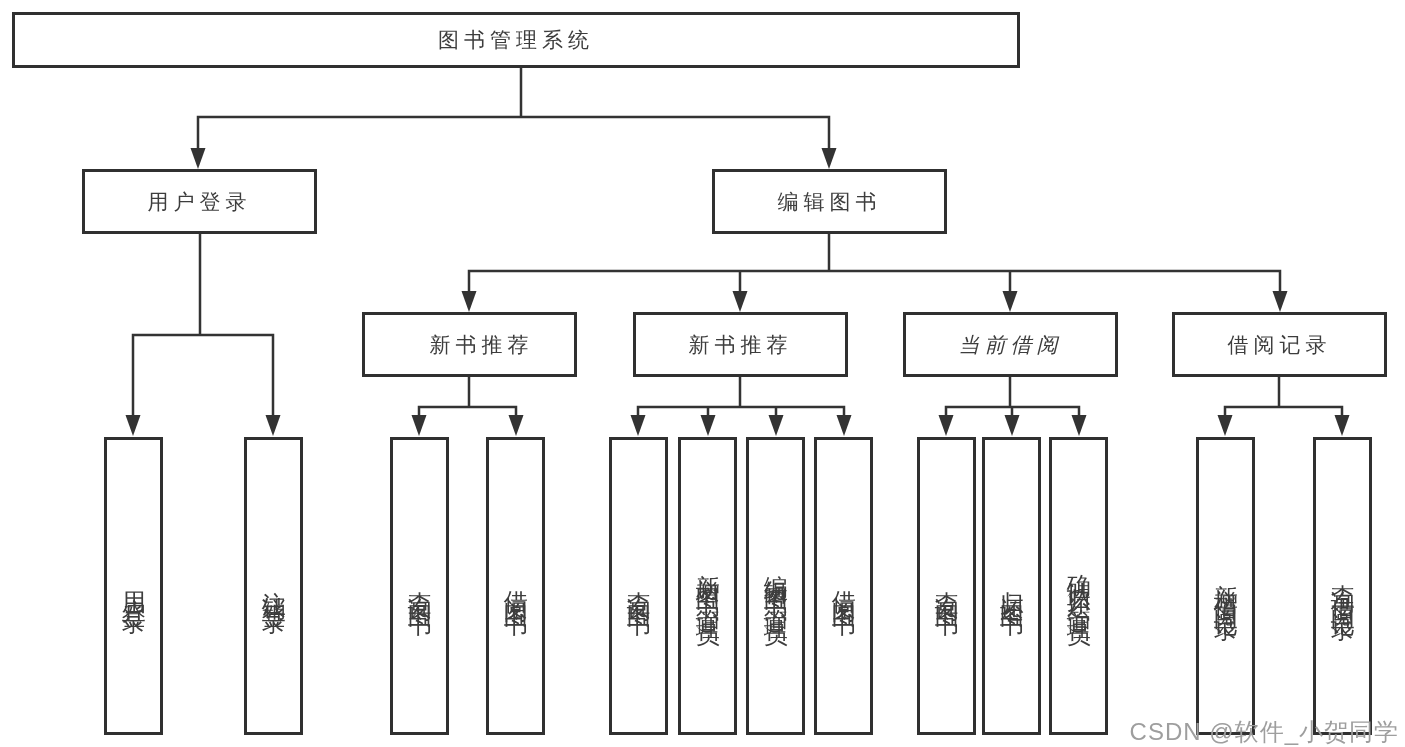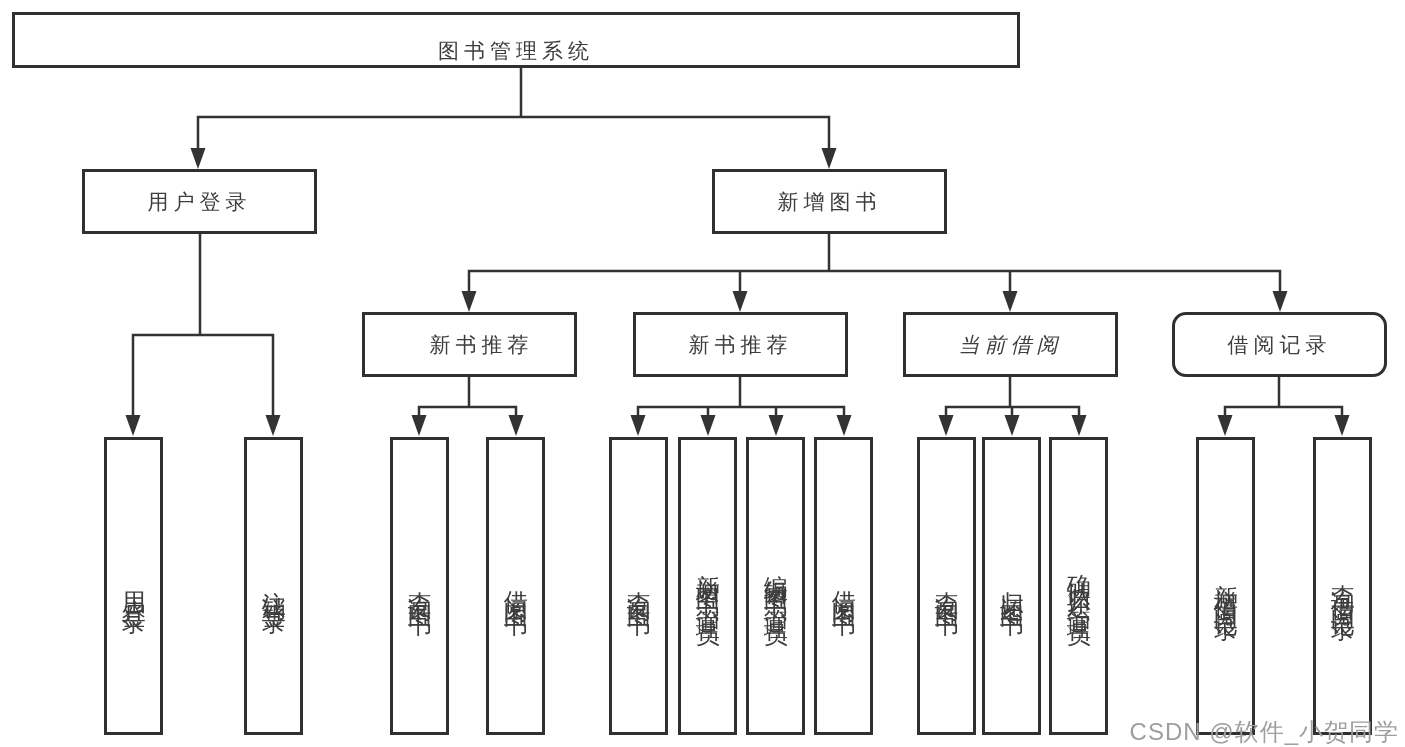--- a/index.html
+++ b/index.html
@@ -4,27 +4,27 @@
 <style>
   html,body{margin:0;padding:0;background:#ffffff;}
   body{font-family:"Liberation Sans", sans-serif;}
   #canvas{position:relative;width:1405px;height:747px;background:#ffffff;overflow:hidden;}
   .connectors{position:absolute;left:0;top:0;width:1405px;height:747px;}
   .ln{stroke:#333333;stroke-width:2.5;fill:none;stroke-linecap:square;}
   .ar{fill:#333333;stroke:none;}
   .node{position:absolute;box-sizing:border-box;background:#ffffff;border:3px solid #303030;
         display:flex;align-items:center;justify-content:center;}
   .hlbl{font-size:21px;color:#3d3d3d;letter-spacing:5px;white-space:nowrap;}
-  .root{left:12px;top:12px;width:1008px;height:56px;align-items:flex-end;}
+  .root{left:12px;top:12px;width:1008px;height:56px;}
   .n-l1a{left:82px;top:169px;width:235px;height:65px;}
   .n-l1b{left:712px;top:169px;width:235px;height:65px;}
   .n-l2a{left:362px;top:312px;width:215px;height:65px;padding-left:24px;}
   .n-l2b{left:633px;top:312px;width:215px;height:65px;}
   .n-l2c{left:903px;top:312px;width:215px;height:65px;font-style:italic;}
-  .n-l2d{left:1172px;top:312px;width:215px;height:65px;border-radius:14px;}
+  .n-l2d{left:1172px;top:312px;width:215px;height:65px;}
   .leaf{top:437px;width:59px;height:298px;}
   .vlbl{writing-mode:vertical-rl;text-orientation:mixed;font-size:24px;color:#3d3d3d;
         letter-spacing:7px;line-height:1.1;white-space:nowrap;}
   .lf0{left:104px;} .lf1{left:244px;} .lf2{left:390px;} .lf3{left:486px;}
   .lf4{left:609px;} .lf5{left:678px;} .lf6{left:746px;} .lf7{left:814px;}
   .lf8{left:917px;} .lf9{left:982px;} .lf10{left:1049px;}
   .lf11{left:1196px;} .lf12{left:1313px;}
   .watermark{position:absolute;right:6px;top:716px;font-size:24px;color:#9e9e9e;
              letter-spacing:1px;white-space:nowrap;z-index:5;}
 </style>
@@ -70,21 +70,21 @@
   </svg>
 
   <div class="node root">
     <span class="hlbl">图书管理系统</span>
   </div>
 
   <div class="node n-l1a">
     <span class="hlbl">用户登录</span>
   </div>
   <div class="node n-l1b">
-    <span class="hlbl">新增图书</span>
+    <span class="hlbl">编辑图书</span>
   </div>
 
   <div class="node n-l2a">
     <span class="hlbl">新书推荐</span>
   </div>
   <div class="node n-l2b">
     <span class="hlbl">新书推荐</span>
   </div>
   <div class="node n-l2c">
     <span class="hlbl">当前借阅</span>

